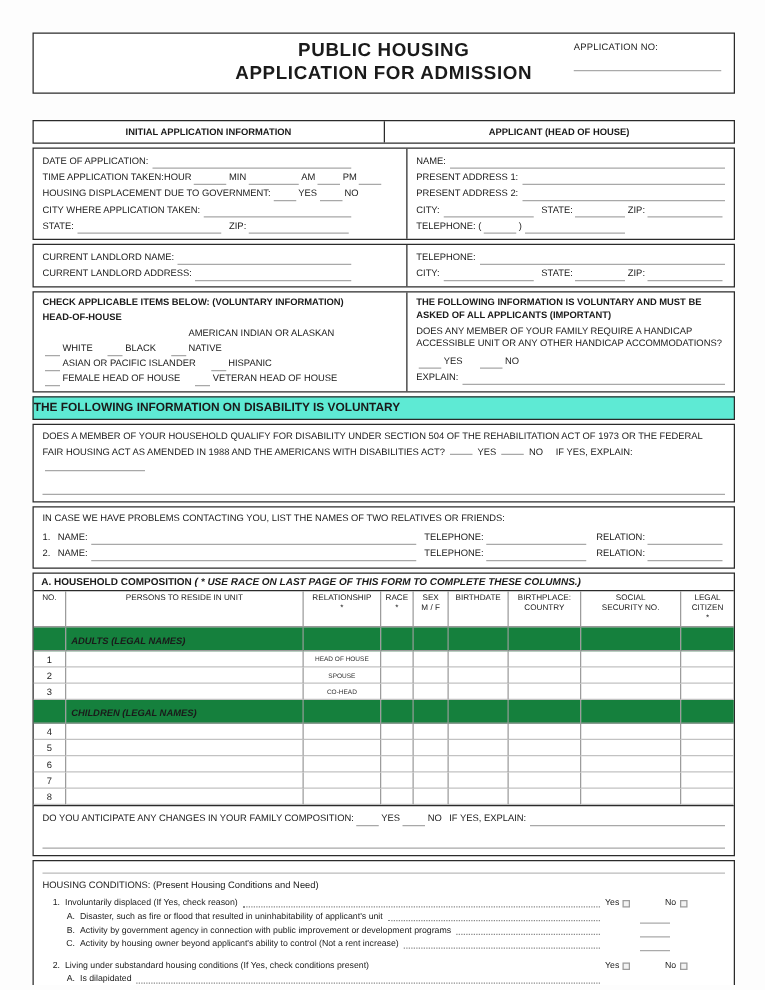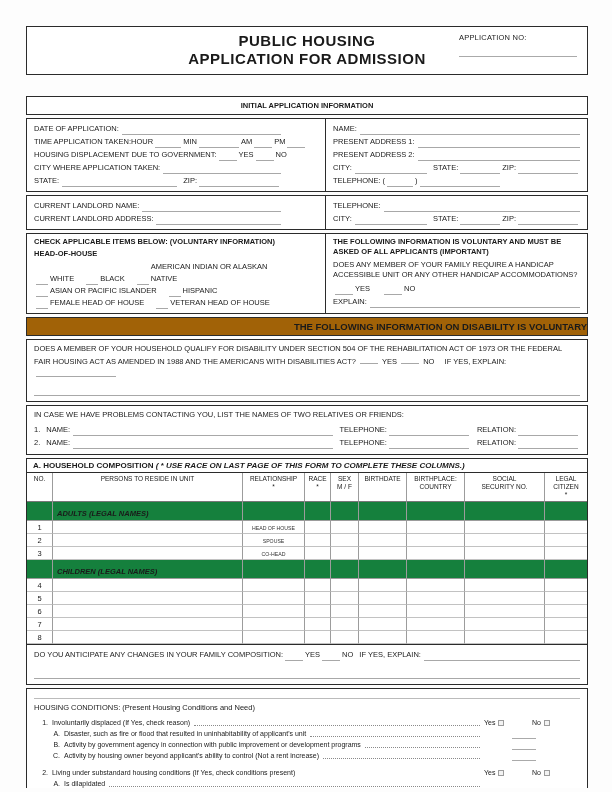--- a/index.html
+++ b/index.html
@@ -32,21 +32,21 @@
   .w60 { width:60px; margin:0 2px; } .w80 { width:80px; margin:0 2px; }
   .gap6 { display:inline-block; width:6px; } .gap12 { display:inline-block; width:12px; }
   .wrap { white-space:normal; }
 
   
   .vol-title { font-weight:bold; font-size:7.5px; line-height:10px; margin-bottom:2px; }
   .opt-row { display:flex; align-items:flex-end; font-size:7.5px; line-height:12px; }
   .opt { display:flex; align-items:flex-end; margin-right:10px; }
 
   
-  .banner { background:#a16207; text-align:right; font-weight:bold; font-size:9.5px; padding:3px 0; }
+  .banner { background:#5eead4; text-align:left; font-weight:bold; font-size:9.5px; padding:3px 0; }
 
   
   .qtext { font-size:7.5px; line-height:10px; }
 
   
   .ht-title { font-size:8px; font-weight:bold; padding:2px 6px; border-bottom:1.5px solid #2b2b2b; }
   .ht-note { font-style:italic; }
   .grid-row { display:grid; grid-template-columns:26px minmax(0,1fr) 62px 26px 28px 48px 58px 80px 42px; }
   .gc { border-right:1px solid #9c9c9c; min-height:13px; }
   .gc:last-child { border-right:none; }
@@ -83,20 +83,21 @@
     <div class="title-line">PUBLIC HOUSING</div>
     <div class="title-line">APPLICATION FOR ADMISSION</div>
     <div class="appno">
       <div class="appno-label">APPLICATION NO:</div>
       <div class="appno-line"></div>
     </div>
   </div>
 
   <div class="box band">
     <div>INITIAL APPLICATION INFORMATION</div>
+    <div>APPLICANT (HEAD OF HOUSE)</div>
   </div>
 
   <div class="box two-col">
     <div class="col">
       <div class="frow">
         <span class="lbl">DATE OF APPLICATION:</span>
         <span class="blank fill"></span>
       </div>
       <div class="frow">
         <span class="lbl">TIME APPLICATION TAKEN:</span>

